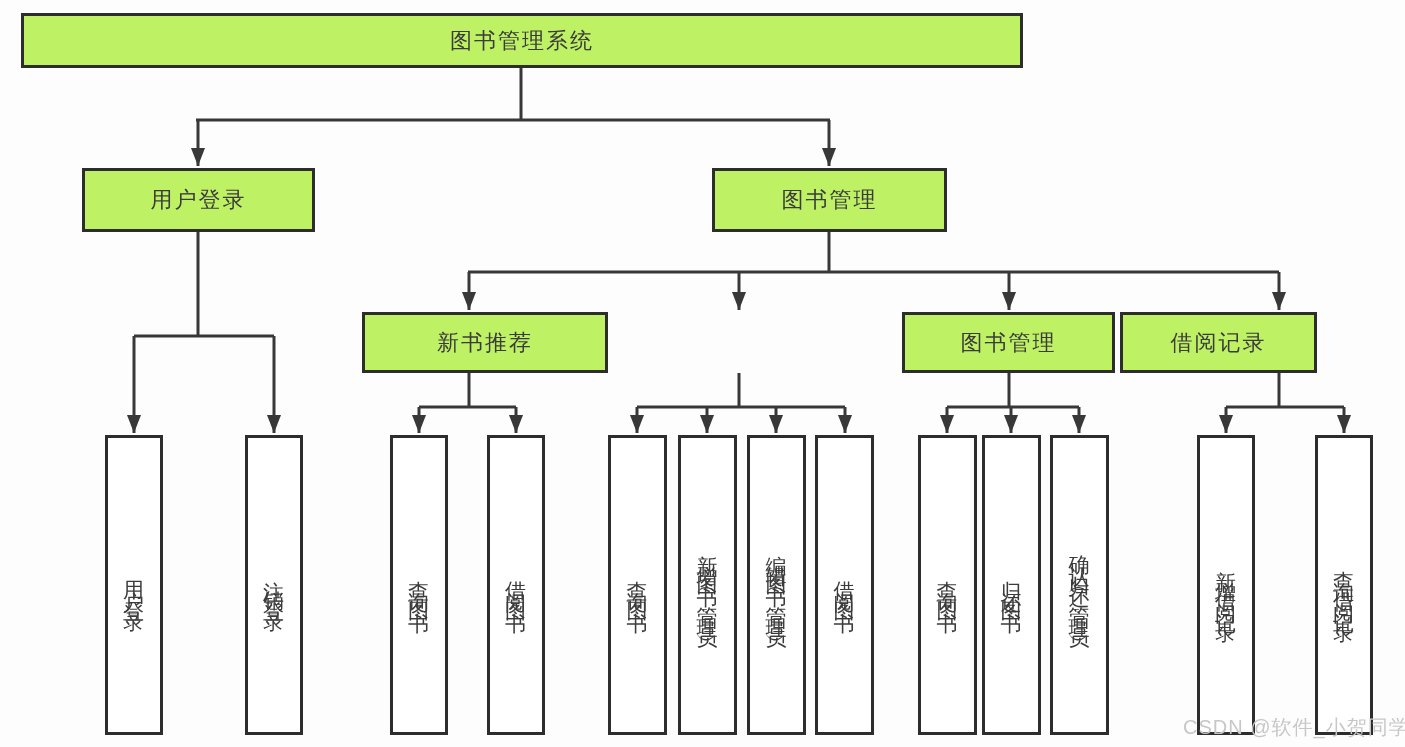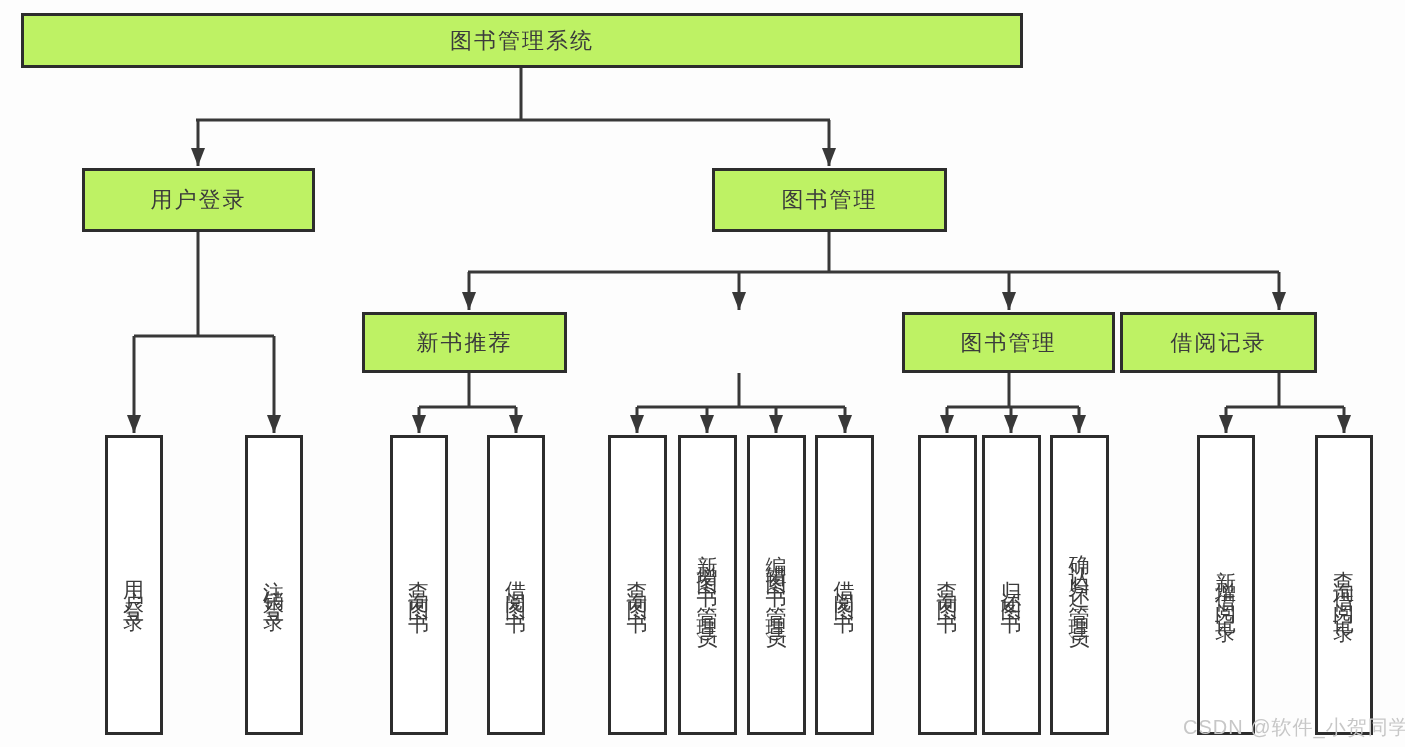--- a/index.html
+++ b/index.html
@@ -83,21 +83,21 @@
       <line x1="1226" y1="407" x2="1226" y2="433" marker-end="url(#ah)"></line>
       <line x1="1344" y1="407" x2="1344" y2="433" marker-end="url(#ah)"></line>
     </g>
   </svg>
 
   <div class="hbox" style="left:21px; top:13px; width:1002px; height:55px;">图书管理系统</div>
 
   <div class="hbox" style="left:82px; top:168px; width:233px; height:64px;">用户登录</div>
   <div class="hbox" style="left:712px; top:168px; width:235px; height:64px;">图书管理</div>
 
-  <div class="hbox" style="left:362px; top:312px; width:205px; height:61px;">新书推荐</div>
+  <div class="hbox" style="left:362px; top:312px; width:246px; height:61px;">新书推荐</div>
   <div class="hbox" style="left:902px; top:312px; width:213px; height:61px;">图书管理</div>
   <div class="hbox" style="left:1120px; top:312px; width:197px; height:61px;">借阅记录</div>
 
   <div class="vbox" style="left:105px; top:435px; width:58px; height:300px;">
     <span>用户登录</span>
   </div>
   <div class="vbox" style="left:245px; top:435px; width:58px; height:300px;">
     <span>注销登录</span>
   </div>
 

